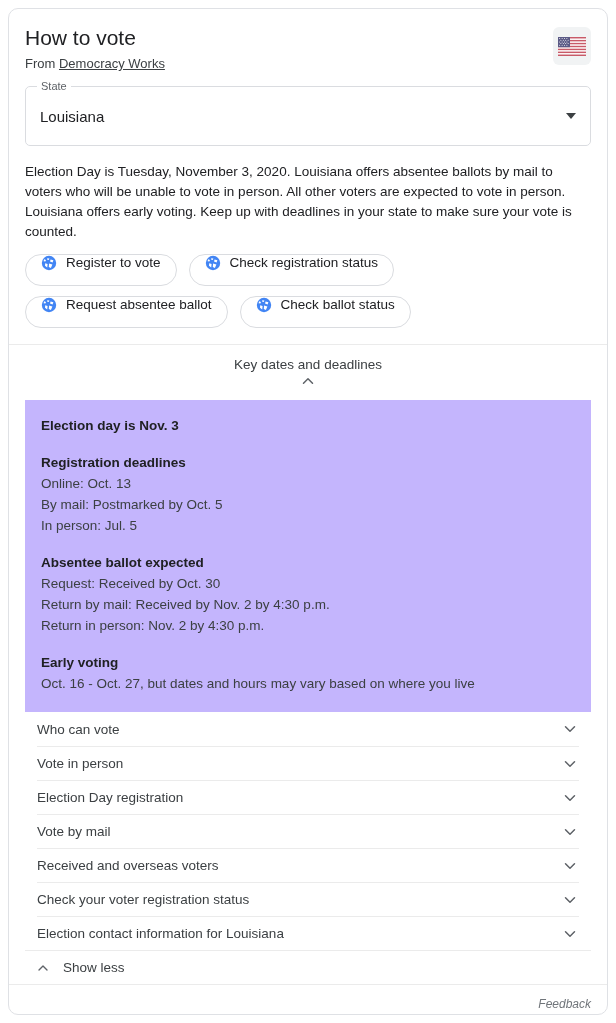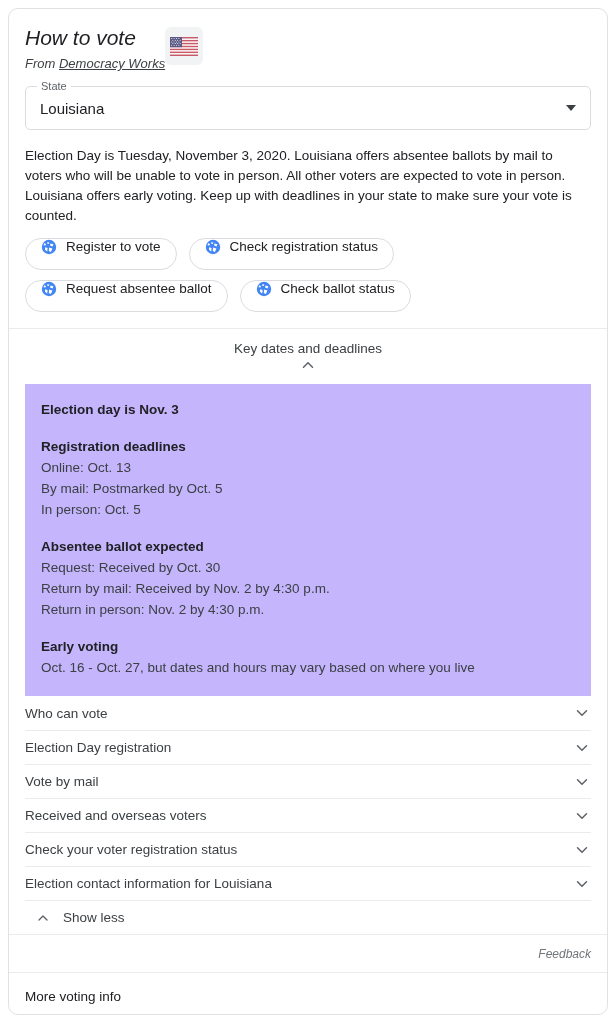--- a/index.html
+++ b/index.html
@@ -17,22 +17,22 @@
     background: #ffffff;
     border: 1px solid #dfe1e5;
     border-radius: 10px;
     overflow: hidden;
   }
 
   
   .header {
     padding: 16px 16px 0 16px;
     display: flex;
+    justify-content: space-between;
     align-items: flex-start;
-    font-style: italic;
   }
   .title {
     font-size: 21px;
     font-weight: 400;
     color: #202124;
     letter-spacing: 0;
     line-height: 26px;
   }
   .source {
     font-size: 13px;
@@ -54,21 +54,21 @@
     justify-content: center;
     flex: none;
     margin-top: 2px;
   }
   .flag-tile svg { display: block; }
 
   
   .field-wrap { padding: 14px 16px 0 16px; }
   .field {
     position: relative;
-    height: 44px;
+    height: 60px;
     border: 1px solid #dadce0;
     border-radius: 5px;
     display: flex;
     align-items: center;
     padding: 12px 14px;
     cursor: pointer;
   }
   .field-label {
     position: absolute;
     top: -7px; left: 11px;
@@ -147,21 +147,21 @@
   }
   .panel p {
     font-size: 13.5px;
     color: #3c4043;
     line-height: 21px;
   }
   .panel .grp { margin-top: 17px; }
 
   
   .acc-row {
-    margin: 0 16px;
+    margin: 0 28px;
     border-top: 1px solid #ebebeb;
     height: 34px;
     display: flex;
     align-items: center;
     justify-content: space-between;
     cursor: pointer;
   }
   .acc-row:first-child { border-top: none; }
   .acc-label { font-size: 13.5px; color: #3c4043; }
 
@@ -324,21 +324,21 @@
     </span>
   </div>
 
   <div class="panel">
     <h4>Election day is Nov. 3</h4>
 
     <div class="grp">
       <h4>Registration deadlines</h4>
       <p>Online: Oct. 13</p>
       <p>By mail: Postmarked by Oct. 5</p>
-      <p>In person: Oct. 5</p>
+      <p>In person: Jul. 5</p>
     </div>
 
     <div class="grp">
       <h4>Absentee ballot expected</h4>
       <p>Request: Received by Oct. 30</p>
       <p>Return by mail: Received by Nov. 2 by 4:30 p.m.</p>
       <p>Return in person: Nov. 2 by 4:30 p.m.</p>
     </div>
 
     <div class="grp">
@@ -350,20 +350,28 @@
   <div>
     <div class="acc-row">
       <span class="acc-label">Who can vote</span>
       <span>
         <svg class="icon-chev" width="18" height="18" viewBox="0 0 18 18">
             <path d="M4.5 6.8 L9 11.3 L13.5 6.8" fill="none" stroke="#5f6368" stroke-width="1.5" stroke-linecap="round" stroke-linejoin="round"></path>
           </svg>
       </span>
     </div>
     <div class="acc-row">
+      <span class="acc-label">Vote in person</span>
+      <span>
+        <svg class="icon-chev" width="18" height="18" viewBox="0 0 18 18">
+            <path d="M4.5 6.8 L9 11.3 L13.5 6.8" fill="none" stroke="#5f6368" stroke-width="1.5" stroke-linecap="round" stroke-linejoin="round"></path>
+          </svg>
+      </span>
+    </div>
+    <div class="acc-row">
       <span class="acc-label">Election Day registration</span>
       <span>
         <svg class="icon-chev" width="18" height="18" viewBox="0 0 18 18">
             <path d="M4.5 6.8 L9 11.3 L13.5 6.8" fill="none" stroke="#5f6368" stroke-width="1.5" stroke-linecap="round" stroke-linejoin="round"></path>
           </svg>
       </span>
     </div>
     <div class="acc-row">
       <span class="acc-label">Vote by mail</span>
       <span>

